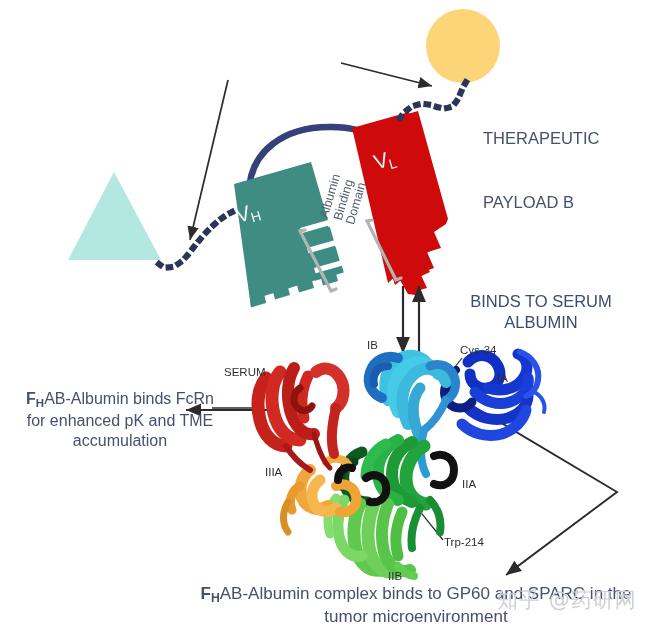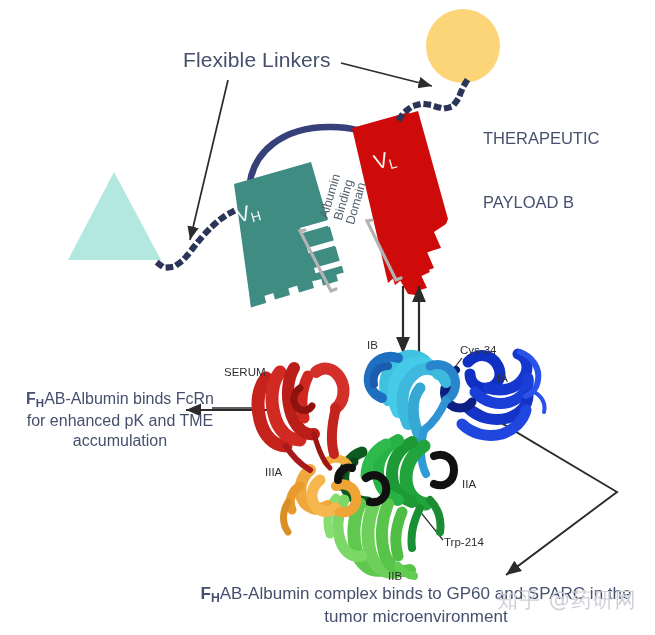--- a/index.html
+++ b/index.html
@@ -279,28 +279,28 @@
       </g>
 
       <g fill="none" stroke="#111111" stroke-width="8" stroke-linecap="round">
         <path d="M434,456 C444,452 454,458 454,470 C454,482 444,488 434,484"></path>
         <path d="M366,478 C374,472 384,476 386,486 C388,496 380,504 370,502"></path>
         <path d="M352,468 C344,466 338,472 338,480"></path>
       </g>
     </g>
   </svg>
 
-  <div class="txt t-flexible">Flexible Linkers</div>
 
   <div class="txt t-payloadB">
     <div>THERAPEUTIC</div>
     <div>PAYLOAD B</div>
   </div>
 
 
+  <div class="txt t-binds">BINDS TO SERUM ALBUMIN</div>
 
   <div class="txt t-fcrn"><span class="b">F</span><span class="sub">H</span><span>AB-Albumin binds FcRn for enhanced pK and TME accumulation</span></div>
 
   <div class="txt t-bottom"><span class="b">F</span><span class="sub">H</span><span>AB-Albumin complex binds to GP60 and SPARC in the tumor microenvironment</span></div>
 
   <div class="vlabel vh-label"><span>V</span><span class="vsub">H</span></div>
 
   <div class="vlabel vl-label"><span>V</span><span class="vsub">L</span></div>
 
   <div class="abd">Albumin

